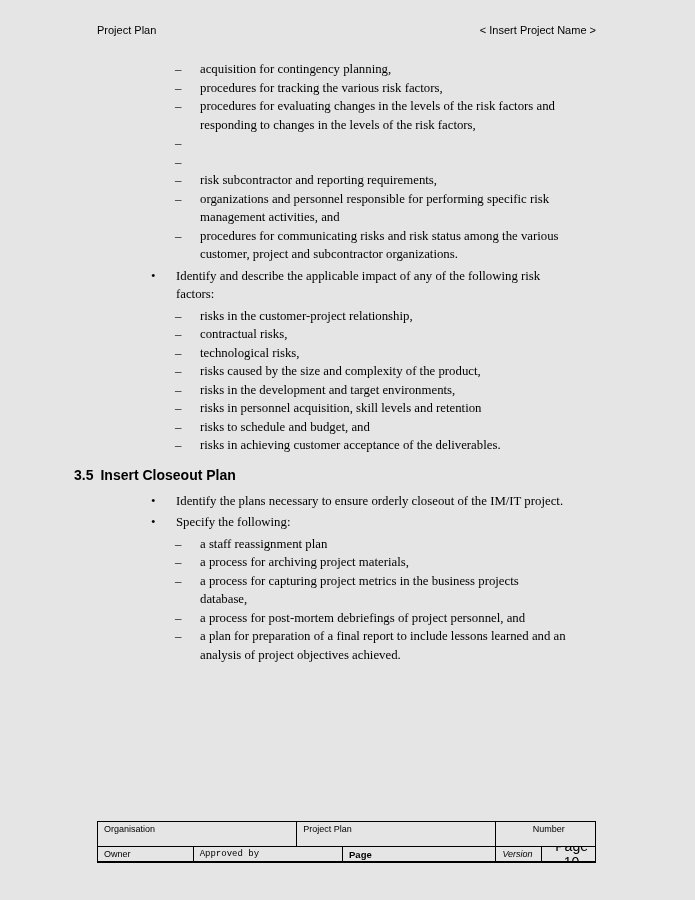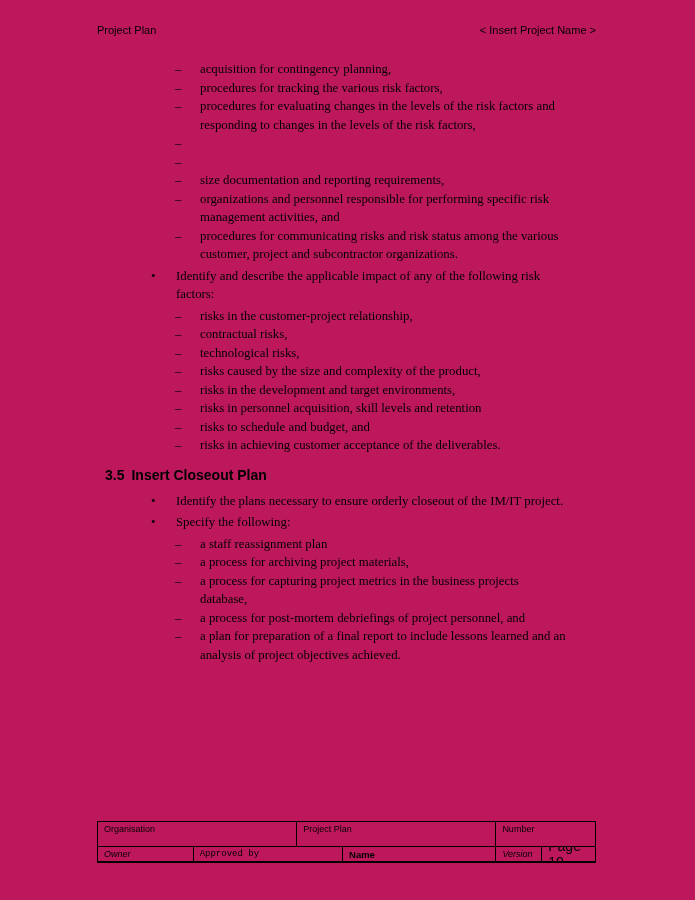--- a/index.html
+++ b/index.html
@@ -1,19 +1,19 @@
 <!DOCTYPE html>
 <html><head>
 <meta charset="utf-8">
 <style>
   html,body{margin:0;padding:0;background:#fff;}
   .page{
     position:relative;
     width:695px;height:900px;
-    background:#be185d;
+    background:#e5e5e5;
     color:#000;
     font-family:"Liberation Serif", serif;
     overflow:hidden;
   }
   
   .pg-header{
     position:absolute;top:24px;left:97px;right:99px;
     display:flex;justify-content:space-between;align-items:baseline;
     font-family:"Liberation Sans", sans-serif;
     font-size:11px;line-height:13px;
@@ -23,45 +23,45 @@
     position:absolute;top:60px;left:0;right:0;
     font-size:12.8px;line-height:18.5px;
   }
   .d-item{display:flex;padding-left:175px;}
   .d-item .marker{width:25px;flex:0 0 25px;}
   .b-item{display:flex;padding-left:151px;margin:3px 0;}
   .b-item .marker{width:25px;flex:0 0 25px;}
   .txt{white-space:pre;}
   .sec-heading{
     display:flex;gap:7px;
-    padding-left:105px;margin:12px 0 9px 0;
+    padding-left:74px;margin:12px 0 9px 0;
     font-family:"Liberation Sans", sans-serif;
     font-weight:bold;font-size:14px;line-height:16px;
   }
   
   .ftable{
     position:absolute;top:821px;left:97px;width:499px;
     font-family:"Liberation Sans", sans-serif;
     font-size:9px;color:#000;
     border:1px solid #000;border-bottom-width:2px;
     box-sizing:border-box;
   }
   .frow{display:flex;box-sizing:border-box;}
   .frow1{height:25px;border-bottom:1px solid #000;}
   .frow2{height:14px;}
   .fcell{
     box-sizing:border-box;
     border-right:1px solid #000;
     padding:2px 0 0 6px;
     overflow:hidden;
   }
-  .fcell:last-child{border-right:none;}
+  .fcell:last-child{border-right:none;text-align:center;}
   .frow2 .fcell{display:flex;align-items:center;padding-top:0;}
   .c-org{width:200px;}  .c-pp{width:200px;}  .c-num{width:99px;}
-  .c-owner{width:96px;font-style:italic;} .c-appr{width:150px;font-family:Liberation Mono, monospace;} .c-date{width:154px;font-weight:bold;font-size:9.5px;}
+  .c-owner{width:96px;} .c-appr{width:150px;font-family:Liberation Mono, monospace;} .c-date{width:154px;font-weight:bold;font-size:9.5px;}
   .c-ver{width:46px;font-style:italic;}   .c-page{width:53px;font-size:14px;}
 </style>
 </head>
 <body>
 
 <div class="page">
 
   <div class="pg-header">
     <span>Project Plan</span>
     <span>&lt; Insert Project Name &gt;</span>
@@ -83,21 +83,21 @@
 responding to changes in the levels of the risk factors,</span>
     </div>
     <div class="d-item">
       <span class="marker">–</span>
     </div>
     <div class="d-item">
       <span class="marker">–</span>
     </div>
     <div class="d-item">
       <span class="marker">–</span>
-      <span class="txt">size documentation and reporting requirements,</span>
+      <span class="txt">risk subcontractor and reporting requirements,</span>
     </div>
     <div class="d-item">
       <span class="marker">–</span>
       <span class="txt">organizations and personnel responsible for performing specific risk
 management activities, and</span>
     </div>
     <div class="d-item">
       <span class="marker">–</span>
       <span class="txt">procedures for communicating risks and risk status among the various
 customer, project and subcontractor organizations.</span>
@@ -183,19 +183,19 @@
 
   <div class="ftable">
     <div class="frow frow1">
       <div class="fcell c-org">Organisation</div>
       <div class="fcell c-pp">Project Plan</div>
       <div class="fcell c-num">Number</div>
     </div>
     <div class="frow frow2">
       <div class="fcell c-owner">Owner</div>
       <div class="fcell c-appr">Approved by</div>
-      <div class="fcell c-date">Name</div>
+      <div class="fcell c-date">Page</div>
       <div class="fcell c-ver">Version</div>
       <div class="fcell c-page">Page 10</div>
     </div>
   </div>
 
 </div>
 
 </body></html>

